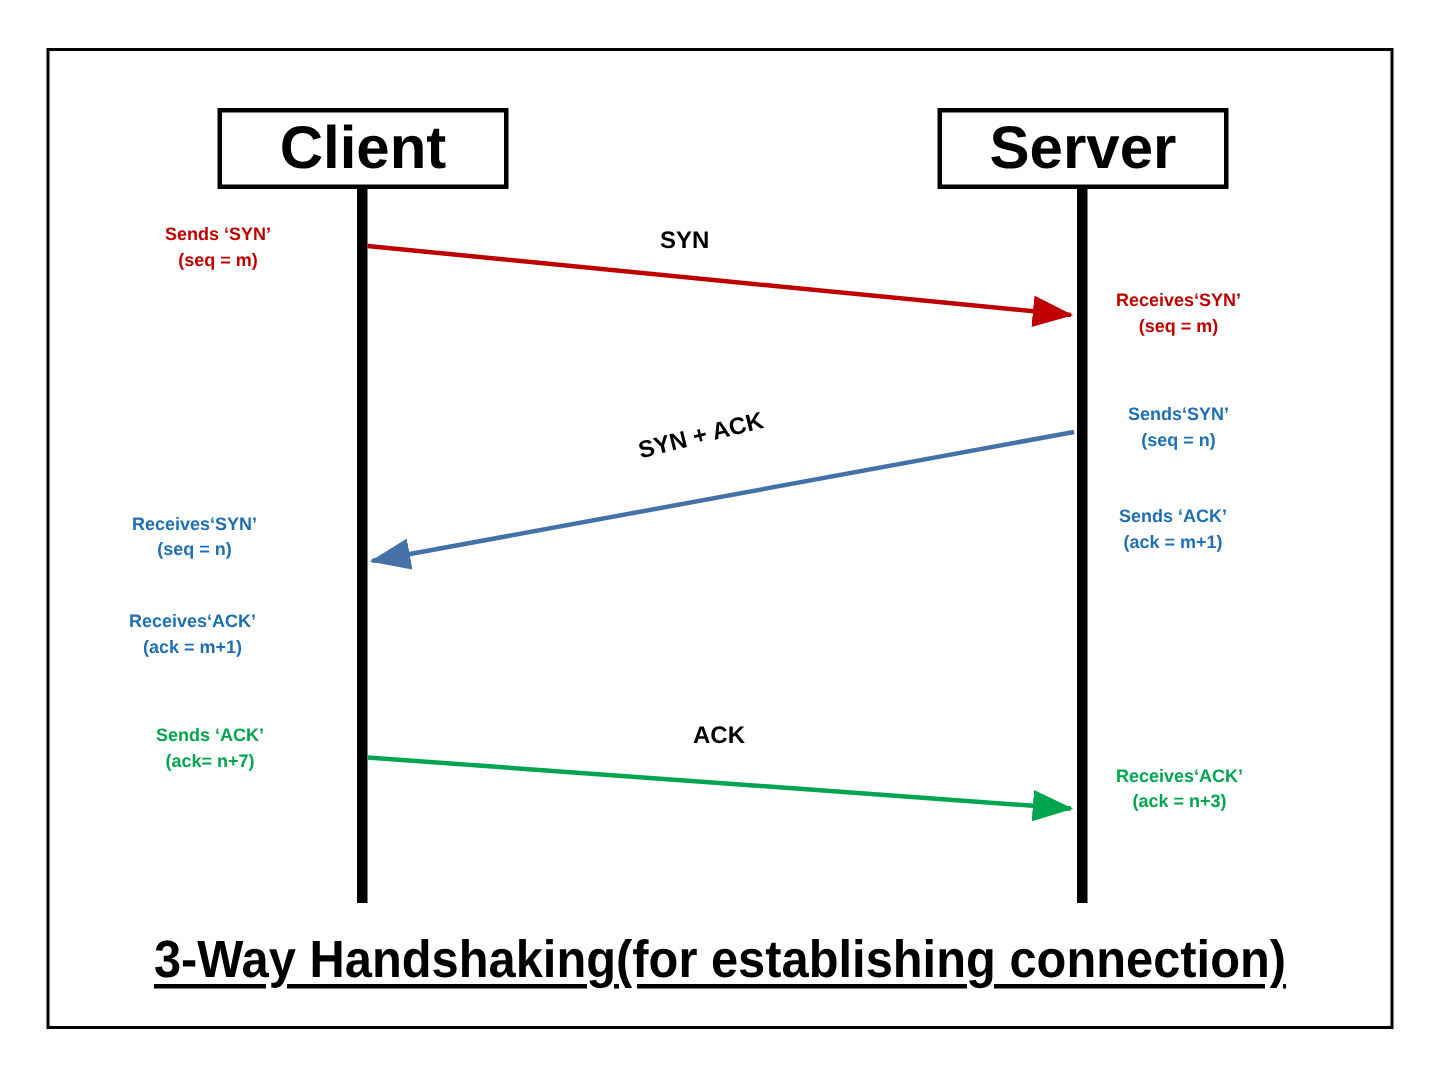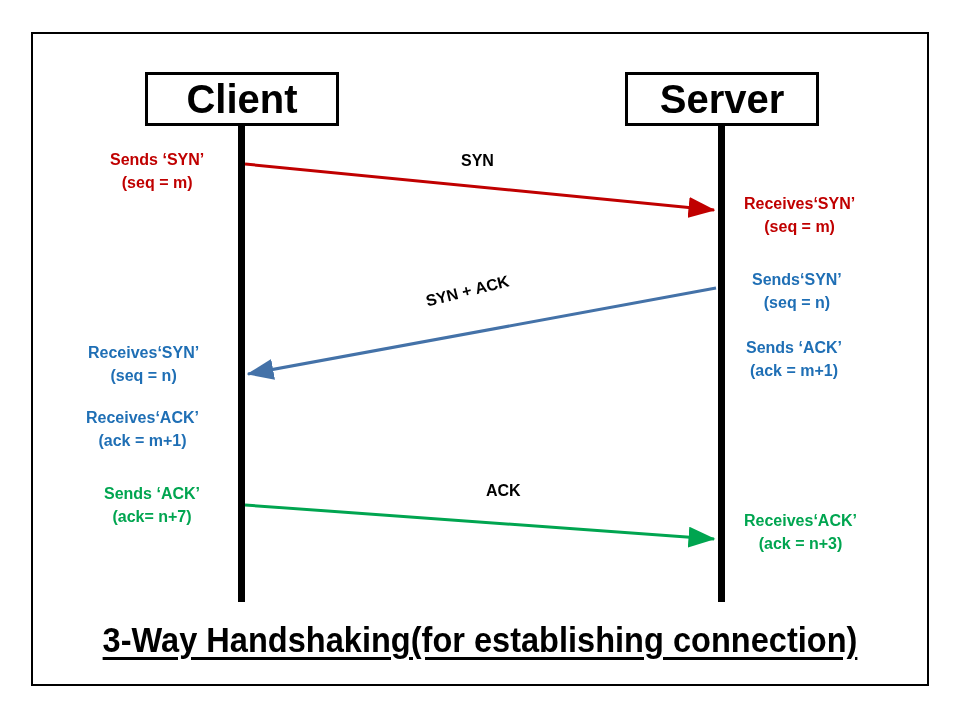--- a/index.html
+++ b/index.html
@@ -75,45 +75,45 @@
     position: absolute;
     left: 0;
     top: 0;
     width: 960px;
     height: 720px;
     pointer-events: none;
   }
   .lbl {
     position: absolute;
     font-weight: bold;
-    font-size: 16px;
+    font-size: 12px;
     line-height: 1.45;
     white-space: nowrap;
   }
   .lbl.center { text-align: center; }
   .lbl.red   { color: #C00000; }
   .lbl.blue  { color: #1F6FB5; }
   .lbl.green { color: #00A550; }
 
   
   .msg {
     position: absolute;
     font-weight: bold;
     font-size: 16px;
     color: #000000;
     white-space: nowrap;
   }
-  #msg-syn { left: 461px; top: 152px; }
+  #msg-syn { left: 440px; top: 152px; }
   #msg-synack {
     left: 424px;
     top: 293px;
     transform: rotate(-14deg);
     transform-origin: left top;
   }
-  #msg-ack { left: 486px; top: 482px; }
+  #msg-ack { left: 462px; top: 482px; }
 
   
   #lbl-sends-syn      { left: 110px; top: 148px; }
   #lbl-recv-syn-srv   { left: 744px; top: 192px; }
   #lbl-sends-syn-srv  { left: 752px; top: 268px; }
   #lbl-sends-ack-srv  { left: 746px; top: 336px; }
   #lbl-recv-syn-cli   { left: 88px;  top: 341px; }
   #lbl-recv-ack-cli   { left: 86px;  top: 406px; }
   #lbl-sends-ack-cli  { left: 104px; top: 482px; }
   #lbl-recv-ack-srv   { left: 744px; top: 509px; }

